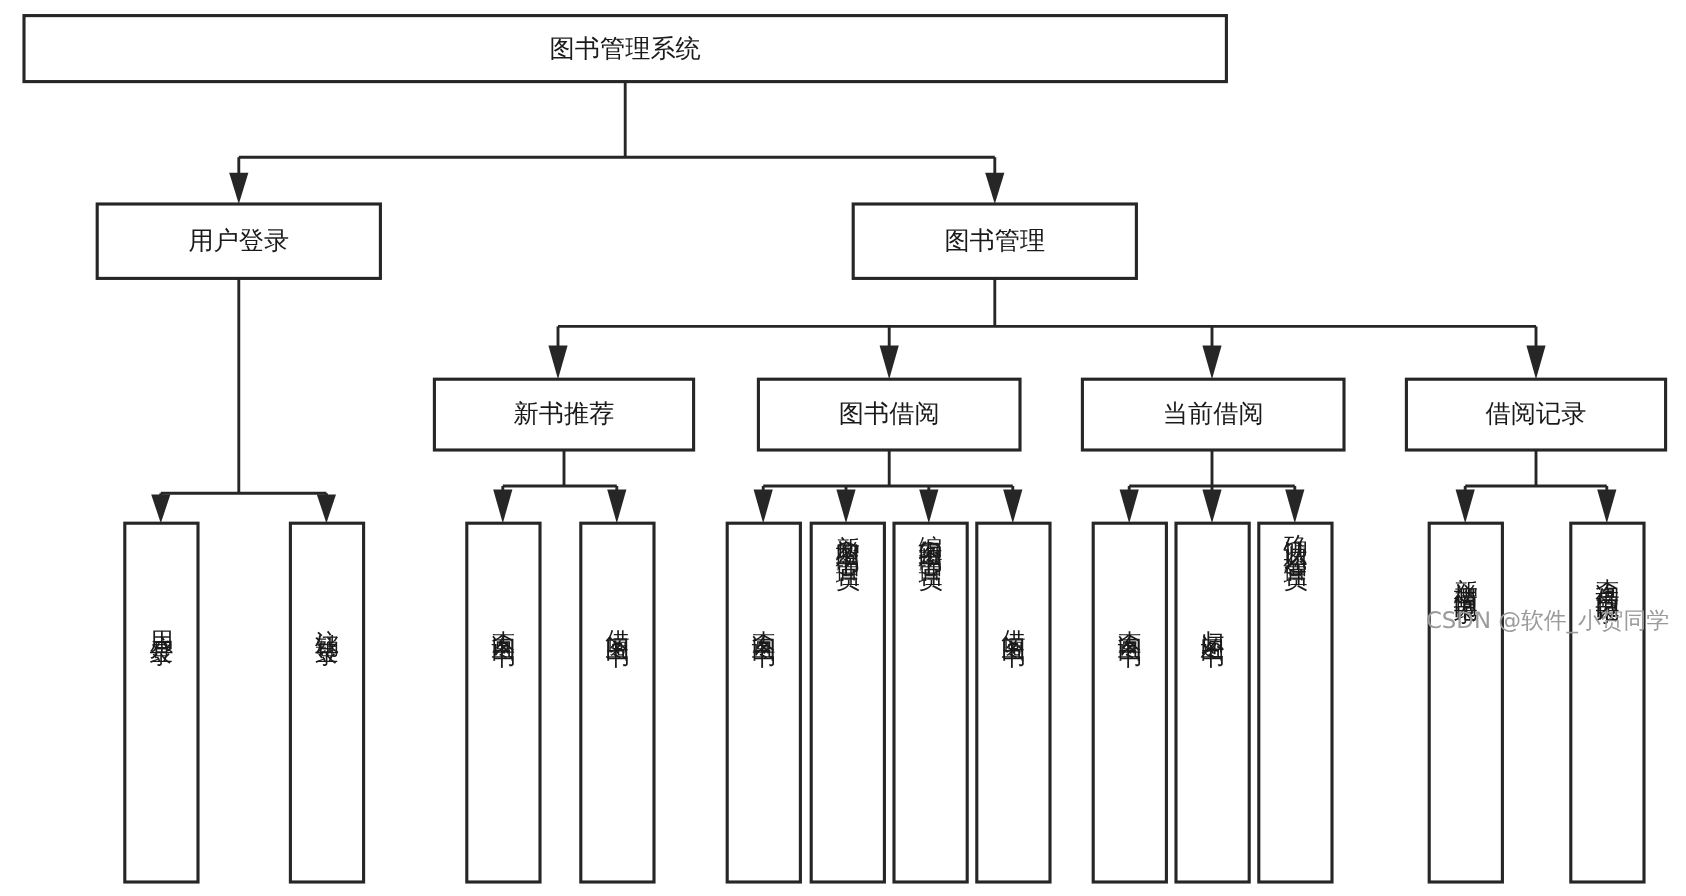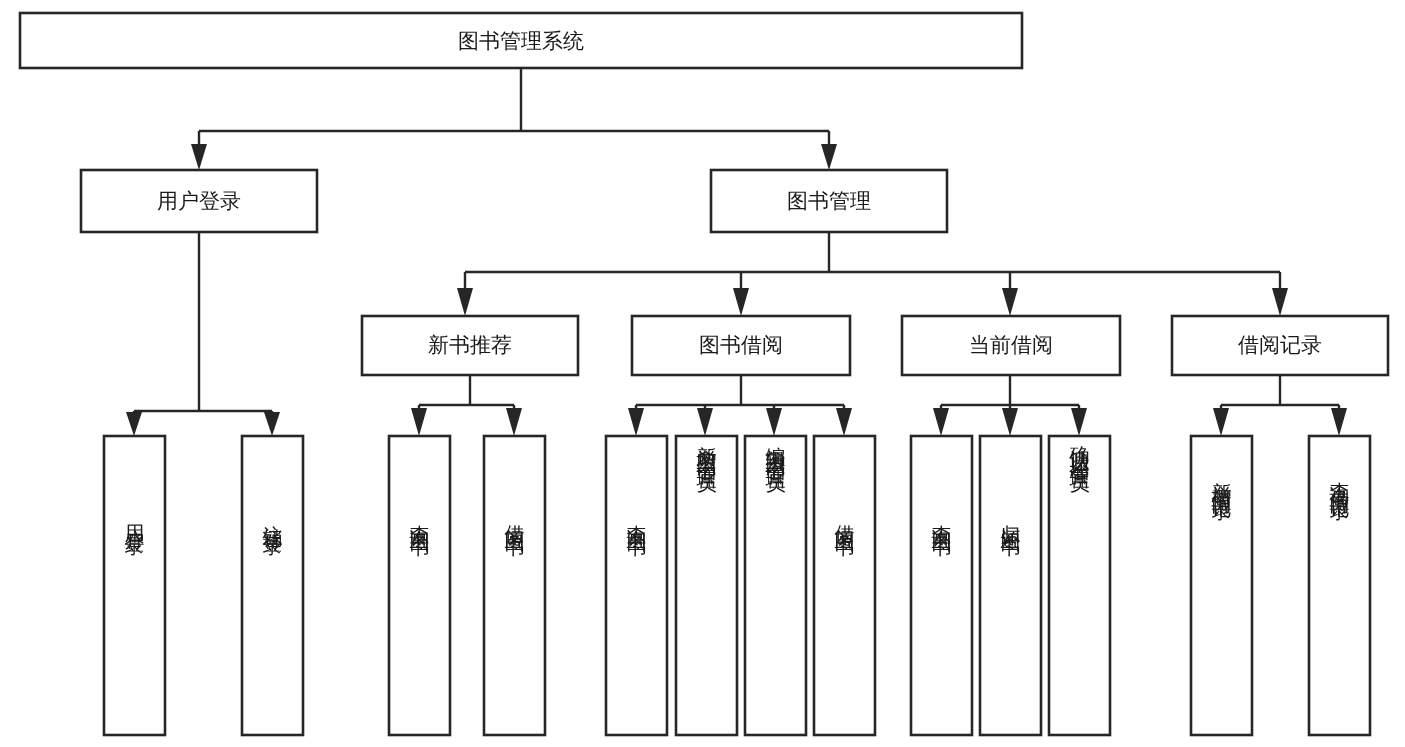--- a/index.html
+++ b/index.html
@@ -234,14 +234,15 @@
       <rect class="node-box" x="1191" y="436" width="61" height="299"></rect>
       <text class="node-label-v" x="1222" y="478">新增借阅记录</text>
     </g>
     <g>
       <rect class="node-box" x="1309" y="436" width="61" height="299"></rect>
       <text class="node-label-v" x="1340" y="478">查询借阅记录</text>
     </g>
 
   </svg>
 
+  <div class="watermark">CSDN @软件_小贺同学</div>
 
 </div>
 
 </body></html>

